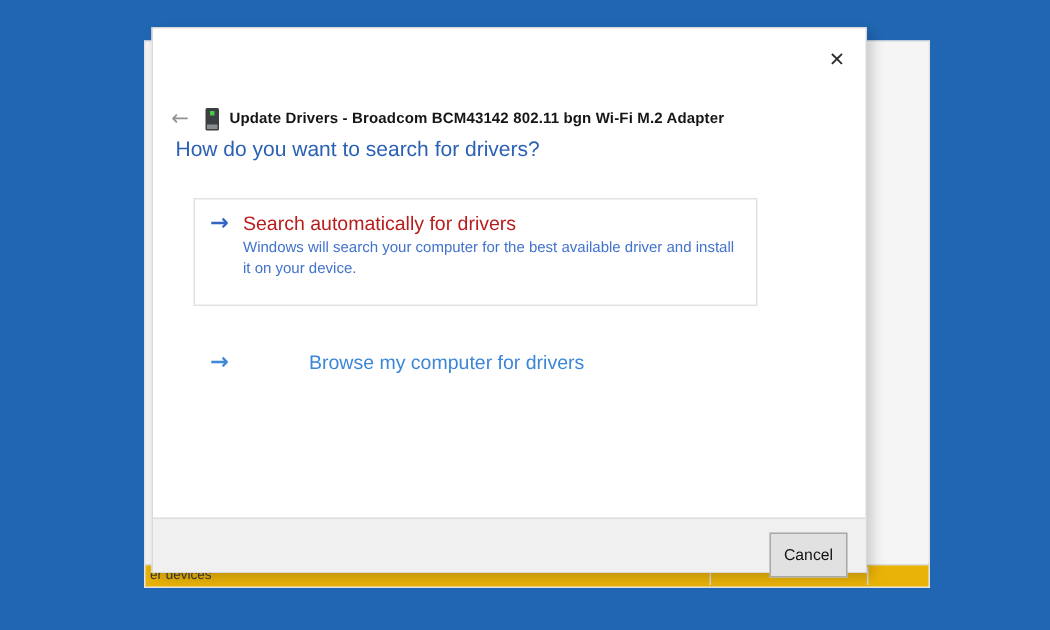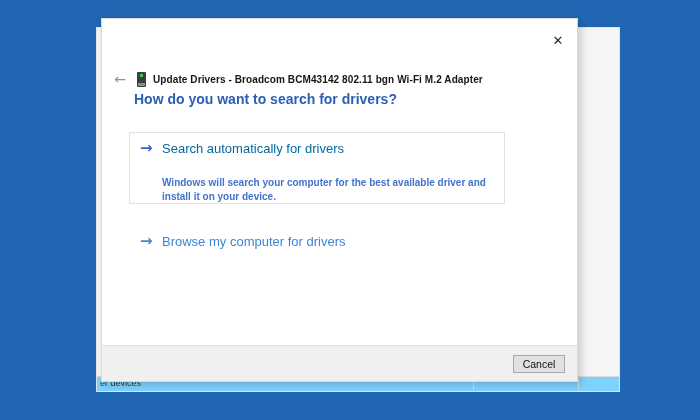--- a/index.html
+++ b/index.html
@@ -10,21 +10,21 @@
     -webkit-font-smoothing:antialiased;
   }
 
   
   .bg-window{
     position:absolute;left:96px;top:27px;width:524px;height:365px;
     background:#f5f5f5;border:1px solid #e3e3e3;box-sizing:border-box;
   }
   .bg-statusbar{
     position:absolute;left:0;right:0;bottom:0;height:14px;
-    background:#7dd3fc;border-top:1px solid #dcdcdc;
+    background:#eab308;border-top:1px solid #dcdcdc;
     font-size:9px;color:#3a3a3a;line-height:13px;
   }
   .bg-statusbar .status-text{position:absolute;left:3px;top:0;white-space:nowrap;}
   .bg-statusbar .sep{position:absolute;top:1px;bottom:1px;width:1px;background:#d8d8d8;}
   .bg-statusbar .sep1{left:376px;}
   .bg-statusbar .sep2{left:481px;}
 
   
   .dialog{
     position:absolute;left:101px;top:18px;width:477px;height:364px;
@@ -50,48 +50,48 @@
   .device-icon{margin-left:6px;width:9px;height:15px;position:relative;
     background:#3c3f41;border-radius:1px;flex:none;}
   .device-icon:before{content:"";position:absolute;left:3px;top:2px;width:3px;height:3px;background:#45c945;}
   .device-icon:after{content:"";position:absolute;left:1px;bottom:1px;right:1px;height:3px;background:#8a8d8f;}
   .dialog-title{
     margin-left:7px;font-size:10px;font-weight:700;color:#161616;
     white-space:nowrap;letter-spacing:0.1px;
   }
 
   .heading{
-    position:absolute;left:32px;top:72px;
-    font-size:14px;color:#2b61b4;font-weight:bold;
+    position:absolute;left:15px;top:72px;
+    font-size:14px;color:#2b61b4;
   }
 
   .option{position:absolute;left:27px;box-sizing:border-box;}
   .option-1{top:113px;width:376px;height:72px;border:1px solid #e2e2e2;padding:7px 10px;}
   .option-2{top:207px;width:376px;padding:7px 11px;}
   .opt-row{display:flex;}
   .opt-arrow{
     flex:none;width:22px;font-size:15px;line-height:17px;
     font-family:"DejaVu Sans", sans-serif;font-weight:700;
   }
   .option-1 .opt-arrow{color:#3465c5;}
   .option-2 .opt-arrow{color:#3e87d9;}
   .opt-texts{flex:1;}
   .opt-title{font-size:13px;line-height:17px;}
-  .option-1 .opt-title{color:#0369a1;}
-  .option-2 .opt-title{color:#3c86d8;}
-  .opt-desc{font-size:10px;line-height:1.35;margin-top:19px;max-width:348px;font-weight:700;}
+  .option-1 .opt-title{color:#b91c1c;}
+  .option-2 .opt-title{color:#3c86d8;margin-left:44px;}
+  .opt-desc{font-size:10px;line-height:1.35;margin-top:2px;max-width:348px;font-weight:400;}
   .option-1 .opt-desc{color:#4273cc;}
   .option-2 .opt-desc{color:#4b8fdb;}
 
   .footer{
     position:absolute;left:0;right:0;bottom:0;height:36px;
     background:#f0f0f0;border-top:1px solid #dfdfdf;box-sizing:border-box;
   }
   .cancel-btn{
-    position:absolute;right:12px;top:9px;width:52px;height:18px;
+    position:absolute;right:12px;top:9px;width:52px;height:30px;
     background:#e1e1e1;border:1px solid #a9a9a9;box-sizing:border-box;
     font-size:10.5px;color:#111;text-align:center;line-height:16px;
     font-family:"Liberation Sans", sans-serif;padding:0;
   }
 </style>
 </head>
 <body>
 
 <div class="bg-window">
   <div class="bg-statusbar">

